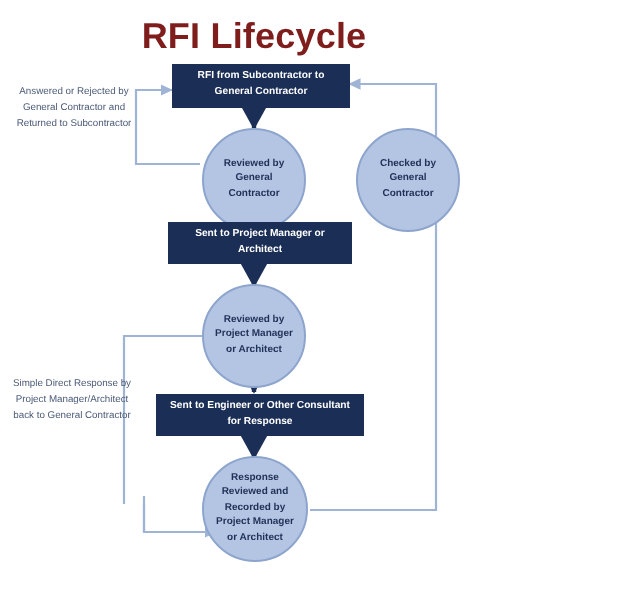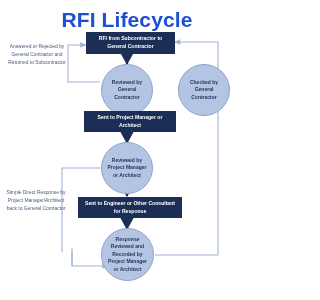--- a/index.html
+++ b/index.html
@@ -27,23 +27,23 @@
     width: 254px;
     height: 300px;
     pointer-events: none;
   }
   .title {
     position: absolute;
     left: 0;
     top: 8px;
     width: 254px;
     text-align: center;
-    font-size: 21px;
+    font-size: 18px;
     font-weight: bold;
-    color: #1d4ed8;
+    color: #7f1d1d;
     letter-spacing: 0.1px;
   }
   .nodebox {
     position: absolute;
     background: #1b2f56;
     color: #ffffff;
     font-size: 5.1px;
     font-weight: bold;
     line-height: 1.55;
     text-align: center;

